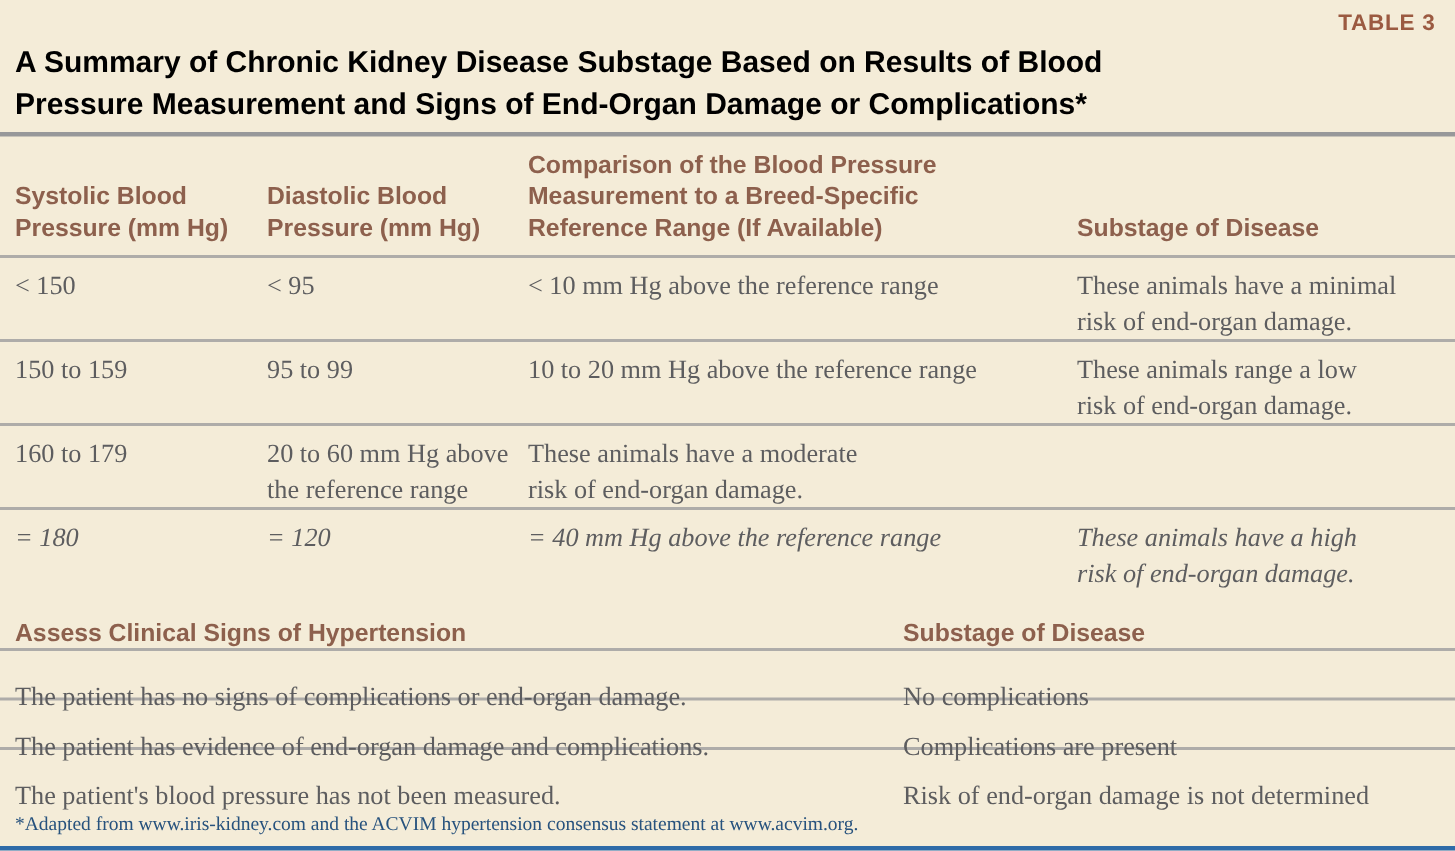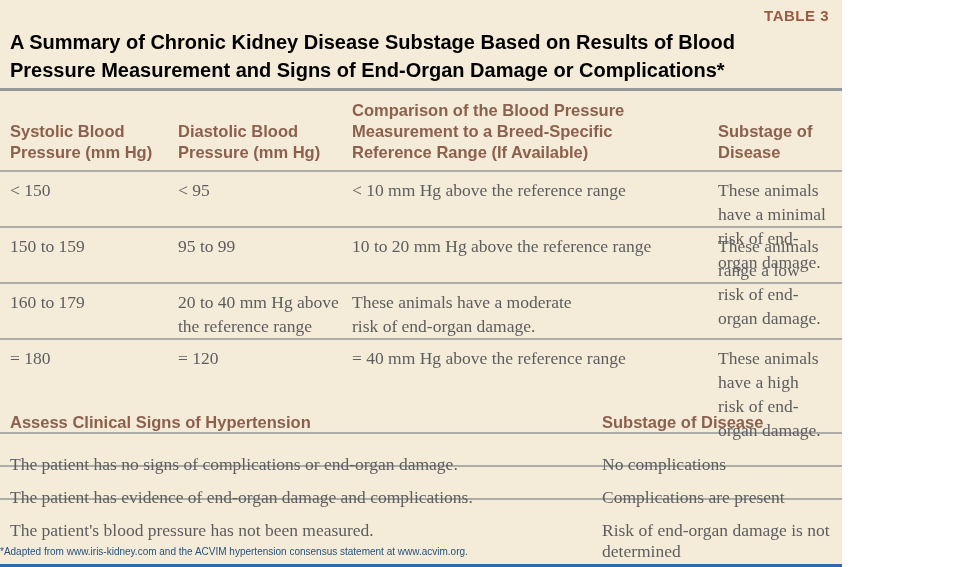--- a/index.html
+++ b/index.html
@@ -1,18 +1,18 @@
 <!DOCTYPE html>
 <html><head>
 <meta charset="utf-8">
 <style>
   html, body { margin: 0; padding: 0; }
   .page {
     position: relative;
-    width: 842px;
+    width: 970px;
     height: 567px;
     background: #f4ecd8;
     font-family: "Liberation Sans", sans-serif;
     overflow: hidden;
     box-sizing: border-box;
     border-bottom: 3px solid #2e6ba8;
   }
   .table-label {
     position: absolute;
     top: 7px;
@@ -68,21 +68,21 @@
     white-space: pre-line;
   }
   .bp-row {
     height: 56px;
     border-top: 2px solid #aeaca9;
     font-family: "Liberation Serif", serif;
     font-size: 17.5px;
     line-height: 24px;
     color: #5d5d5f;
   }
-  .bp-row:last-child { height: 70px; }
+  .bp-row:last-child { height: 70px; font-style: italic; }
   .bp-row .cell { padding-top: 6px; white-space: pre-line; }
   
   .signs-table { width: 100%; }
   .signs-header, .signs-row {
     display: grid;
     grid-template-columns: 592px auto;
     padding-left: 10px;
     padding-right: 8px;
     box-sizing: border-box;
   }
@@ -99,24 +99,24 @@
     font-family: "Liberation Serif", serif;
     font-size: 17.5px;
     color: #5d5d5f;
     align-items: flex-start;
   }
   .signs-row .cell { padding-top: 20px; }
   .signs-row.with-rule { border-bottom: 2px solid #aeaca9; }
   
   .footnote {
     position: absolute;
-    left: 0;
+    left: 10px;
     bottom: 7px;
-    font-family: Liberation Sans, sans-serif;
-    font-size: 10px;
+    font-family: Liberation Serif, serif;
+    font-size: 13px;
     color: #27527d;
   }
 </style>
 </head>
 <body>
 
 <div class="page">
 
   <div class="table-label">TABLE 3</div>
 
@@ -150,21 +150,21 @@
       <div class="bp-row">
         <div class="cell">150 to 159</div>
         <div class="cell">95 to 99</div>
         <div class="cell">10 to 20 mm Hg above the reference range</div>
         <div class="cell">These animals range a low
 risk of end-organ damage.</div>
       </div>
 
       <div class="bp-row">
         <div class="cell">160 to 179</div>
-        <div class="cell">20 to 40 mm Hg above the reference range</div>
+        <div class="cell">20 to 60 mm Hg above the reference range</div>
         <div class="cell">These animals have a moderate
 risk of end-organ damage.</div>
       </div>
 
       <div class="bp-row">
         <div class="cell">= 180</div>
         <div class="cell">= 120</div>
         <div class="cell">= 40 mm Hg above the reference range</div>
         <div class="cell">These animals have a high
 risk of end-organ damage.</div>

